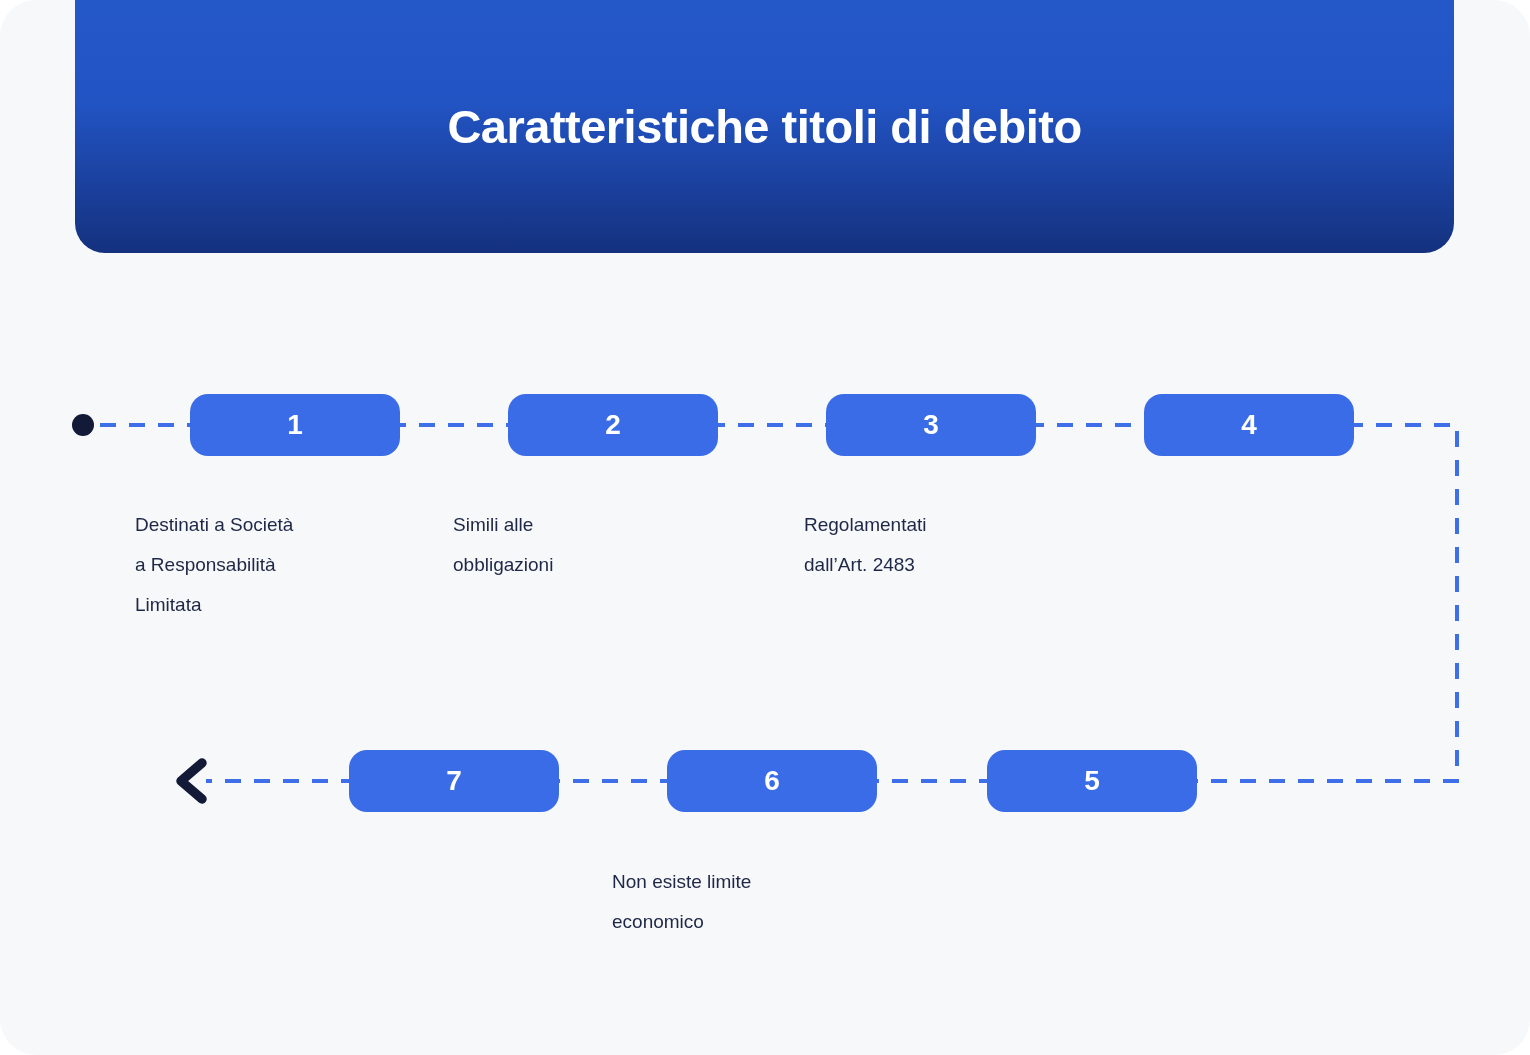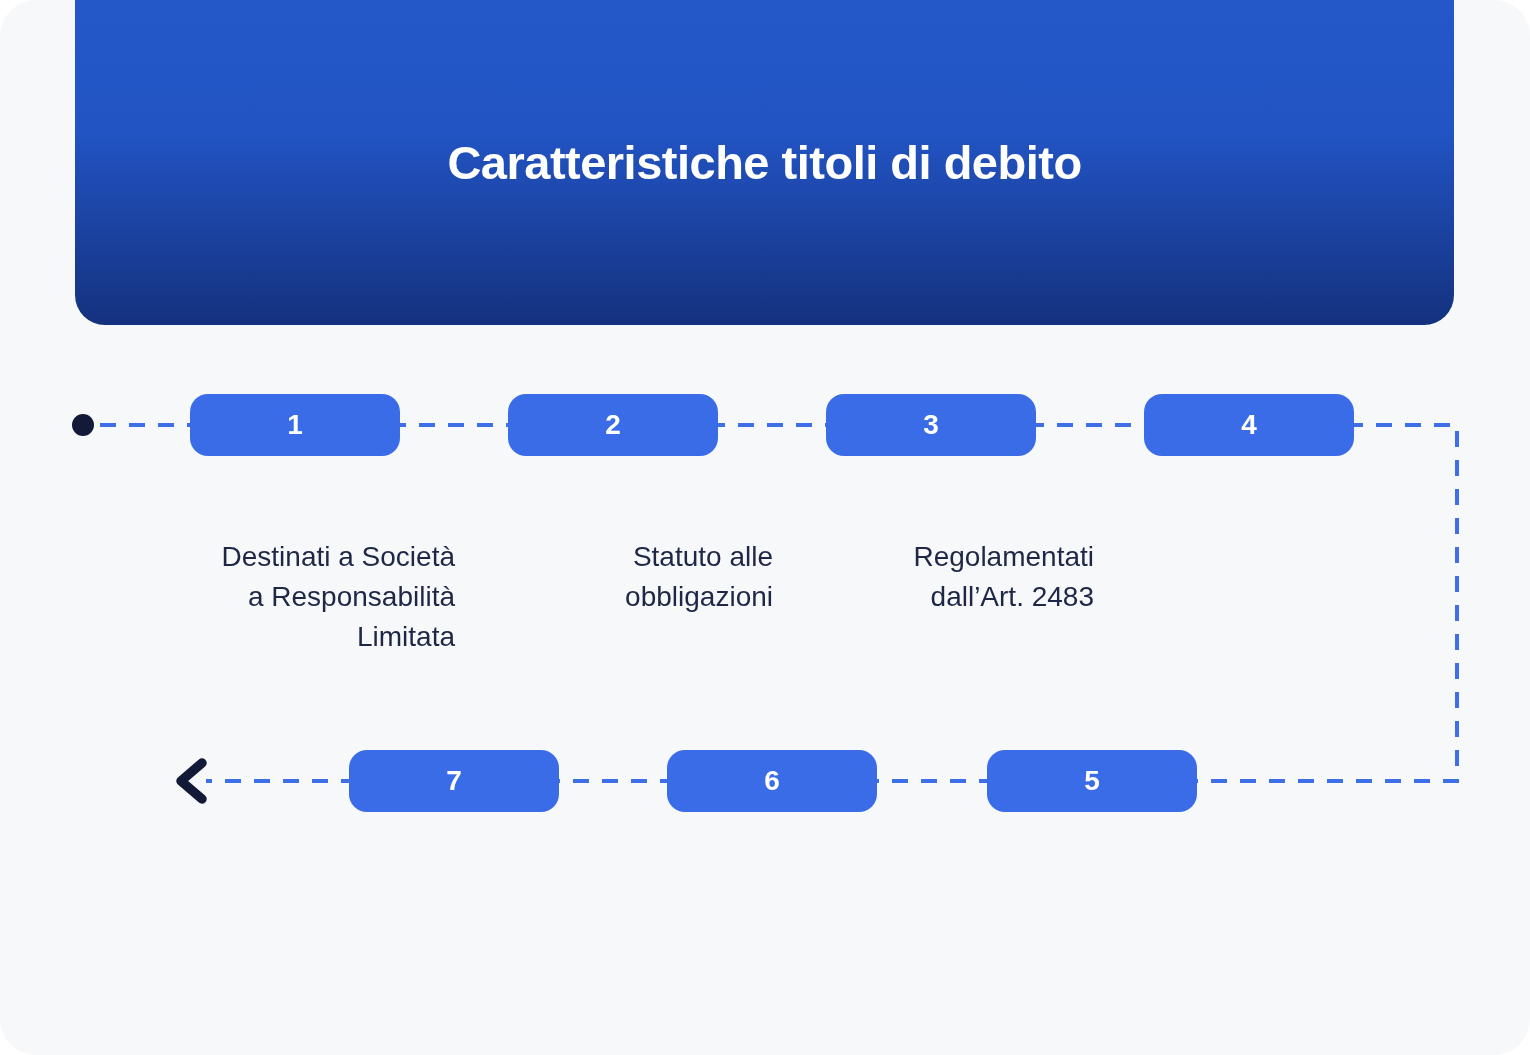--- a/index.html
+++ b/index.html
@@ -14,21 +14,21 @@
     height: 1055px;
     background: var(--bg, #f7f8fa);
     border-radius: 36px;
     overflow: hidden;
   }
   .header {
     position: absolute;
     left: 75px;
     top: 0;
     width: 1379px;
-    height: 325px;
+    height: 253px;
     border-radius: 0 0 30px 30px;
     background: linear-gradient(180deg,
       var(--headerTop, #2457c8) 0%,
       var(--headerMid, #2254c4) 40%,
       var(--headerBottom, #14317e) 100%);
     display: flex;
     align-items: center;
     justify-content: center;
   }
   .title {
@@ -68,40 +68,39 @@
     display: flex;
     align-items: center;
     justify-content: center;
     color: #ffffff;
     font-size: 28px;
     font-weight: 700;
   }
   .step-label {
     position: absolute;
     width: 320px;
-    text-align: right;
-    font-size: 28px;
+    text-align: left;
+    font-size: 19px;
     line-height: 40px;
     color: var(--text, #1e2746);
     white-space: pre-line;
-    margin-top: 32px;
   }
   
   .p1 { left: 190px;  top: 394px; }
   .p2 { left: 508px;  top: 394px; }
   .p3 { left: 826px;  top: 394px; }
   .p4 { left: 1144px; top: 394px; }
   
   .p7 { left: 349px;  top: 750px; }
   .p6 { left: 667px;  top: 750px; }
   .p5 { left: 987px;  top: 750px; }
   
   .l1 { left: 135px;  top: 505px; }
   .l2 { left: 453px;  top: 505px; }
-  .l3 { left: 774px;  top: 505px; }
+  .l3 { left: 804px;  top: 505px; }
   .l4 { left: 1089px; top: 505px; }
   
   .l7 { left: 294px;  top: 862px; }
   .l6 { left: 612px;  top: 862px; }
   .l5 { left: 931px;  top: 862px; }
 </style>
 </head>
 <body>
 
 <div class="canvas">
@@ -125,29 +124,31 @@
   <div class="pill p3">
     <span>3</span>
   </div>
   <div class="pill p4">
     <span>4</span>
   </div>
 
   <div class="step-label l1">Destinati a Società
 a Responsabilità
 Limitata</div>
-  <div class="step-label l2">Statuto alle
+  <div class="step-label l2">Simili alle
 obbligazioni</div>
   <div class="step-label l3">Regolamentati
 dall’Art. 2483</div>
 
   <div class="pill p7">
     <span>7</span>
   </div>
   <div class="pill p6">
     <span>6</span>
   </div>
   <div class="pill p5">
     <span>5</span>
   </div>
 
+  <div class="step-label l6">Non esiste limite
+economico</div>
 
 </div>
 
 </body></html>

